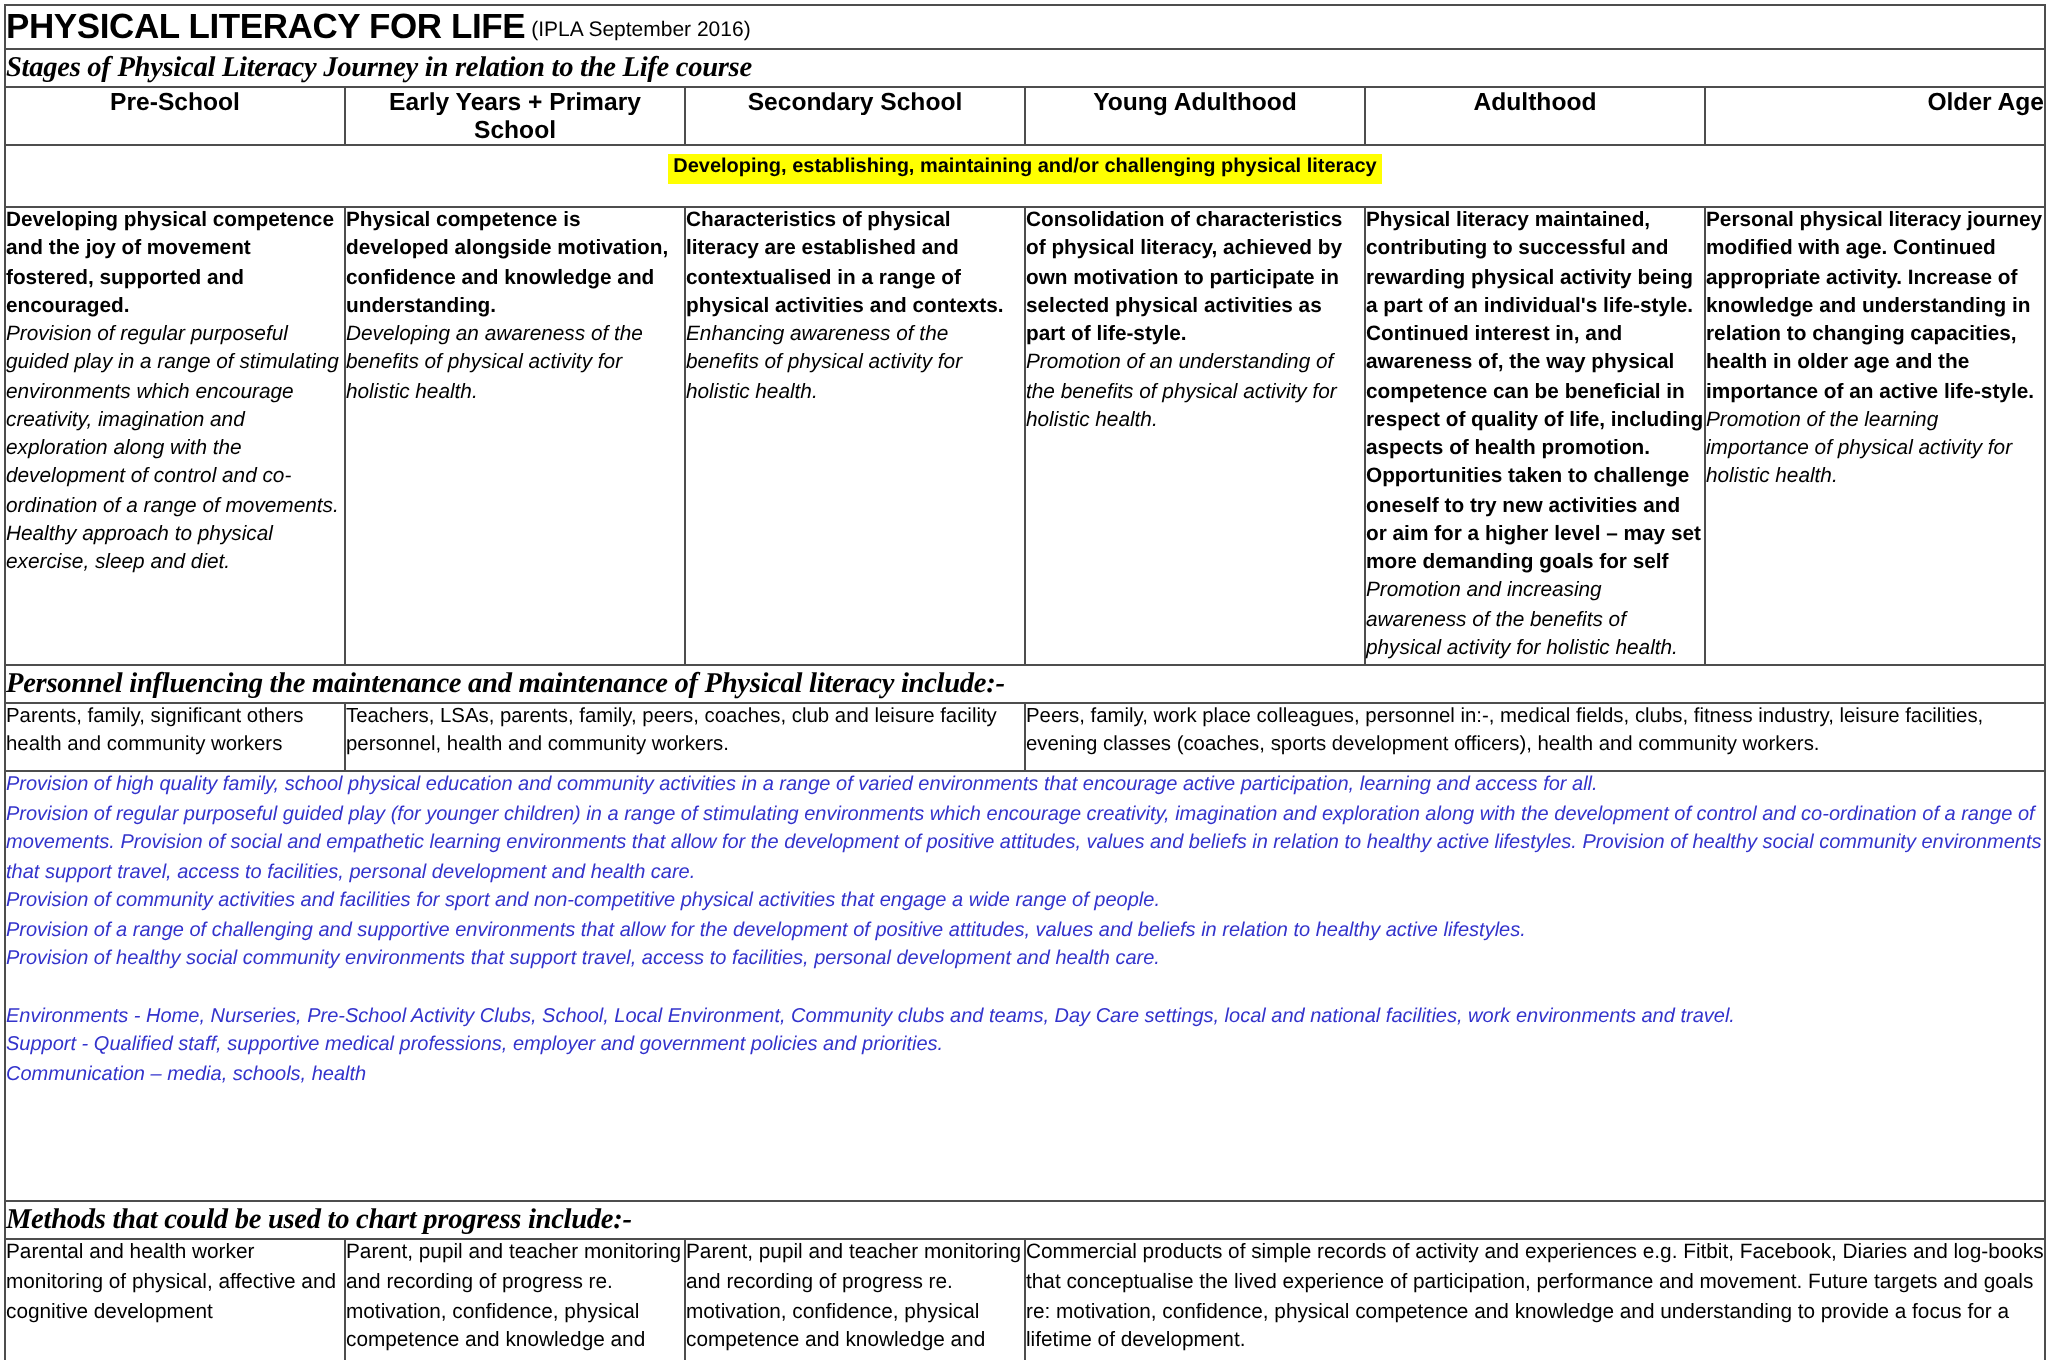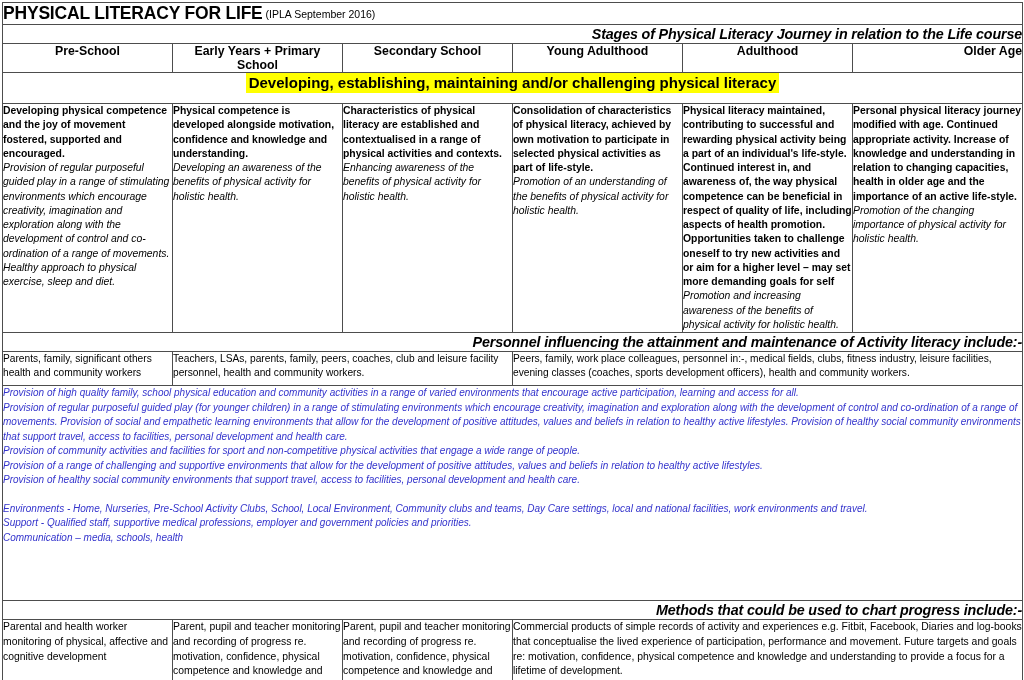--- a/index.html
+++ b/index.html
@@ -50,22 +50,23 @@
     font-size: 10.5px;
     font-weight: normal;
     display: inline;
     padding-left: 3px;
     position: relative;
     top: -1px;
   }
 
   
   .banner-cell {
-    text-align: right;
+    text-align: left;
     padding: 1px 4px 2px 4px;
+    font-family: Liberation Serif, serif;
   }
   .banner-text {
     font-size: 14.3px;
     font-weight: bold;
     font-style: italic;
     letter-spacing: -0.15px;
   }
 
   
   .stage-head {
@@ -83,21 +84,21 @@
   }
 
   
   .highlight-row-cell {
     height: 31px;
     text-align: center;
     vertical-align: middle;
     padding: 0;
   }
   .highlight-text {
-    font-size: 15px;
+    font-size: 10px;
     font-weight: bold;
     background: #FFFF00;
     padding: 1px 3px 2px 3px;
     display: inline-block;
     line-height: 1.15;
   }
 
   
   .stage-body {
     height: 219px;
@@ -205,27 +206,27 @@
       <td class="stage-body">
         <span class="b">Consolidation of characteristics of physical literacy, achieved by own motivation to participate in selected physical activities as part of life-style.</span>
         <span class="i">Promotion of an understanding of the benefits of physical activity for holistic health.</span>
       </td>
       <td class="stage-body">
         <span class="b">Physical literacy maintained, contributing to successful and rewarding physical activity being a part of an individual's life-style. Continued interest in, and awareness of, the way physical competence can be beneficial in respect of quality of life, including aspects of health promotion. Opportunities taken to challenge oneself to try new activities and or aim for a higher level – may set more demanding goals for self</span>
         <span class="i">Promotion and increasing awareness of the benefits of physical activity for holistic health.</span>
       </td>
       <td class="stage-body">
         <span class="b">Personal physical literacy journey modified with age. Continued appropriate activity. Increase of knowledge and understanding in relation to changing capacities, health in older age and the importance of an active life-style.</span>
-        <span class="i">Promotion of the changing importance of physical activity for holistic health.</span>
+        <span class="i">Promotion of the learning importance of physical activity for holistic health.</span>
       </td>
     </tr>
 
     <tr>
       <td class="banner-cell" colspan="6">
-        <span class="banner-text">Personnel influencing the attainment and maintenance of Activity literacy include:-</span>
+        <span class="banner-text">Personnel influencing the maintenance and maintenance of Physical literacy include:-</span>
       </td>
     </tr>
 
     <tr>
       <td class="personnel-cell">Parents, family, significant others health and community workers</td>
       <td class="personnel-cell" colspan="2">Teachers, LSAs, parents, family, peers, coaches, club and leisure facility personnel, health and community workers.</td>
       <td class="personnel-cell" colspan="3">Peers, family, work place colleagues, personnel in:-, medical fields, clubs, fitness industry, leisure facilities, evening classes (coaches, sports development officers), health and community workers.</td>
     </tr>
 
 

